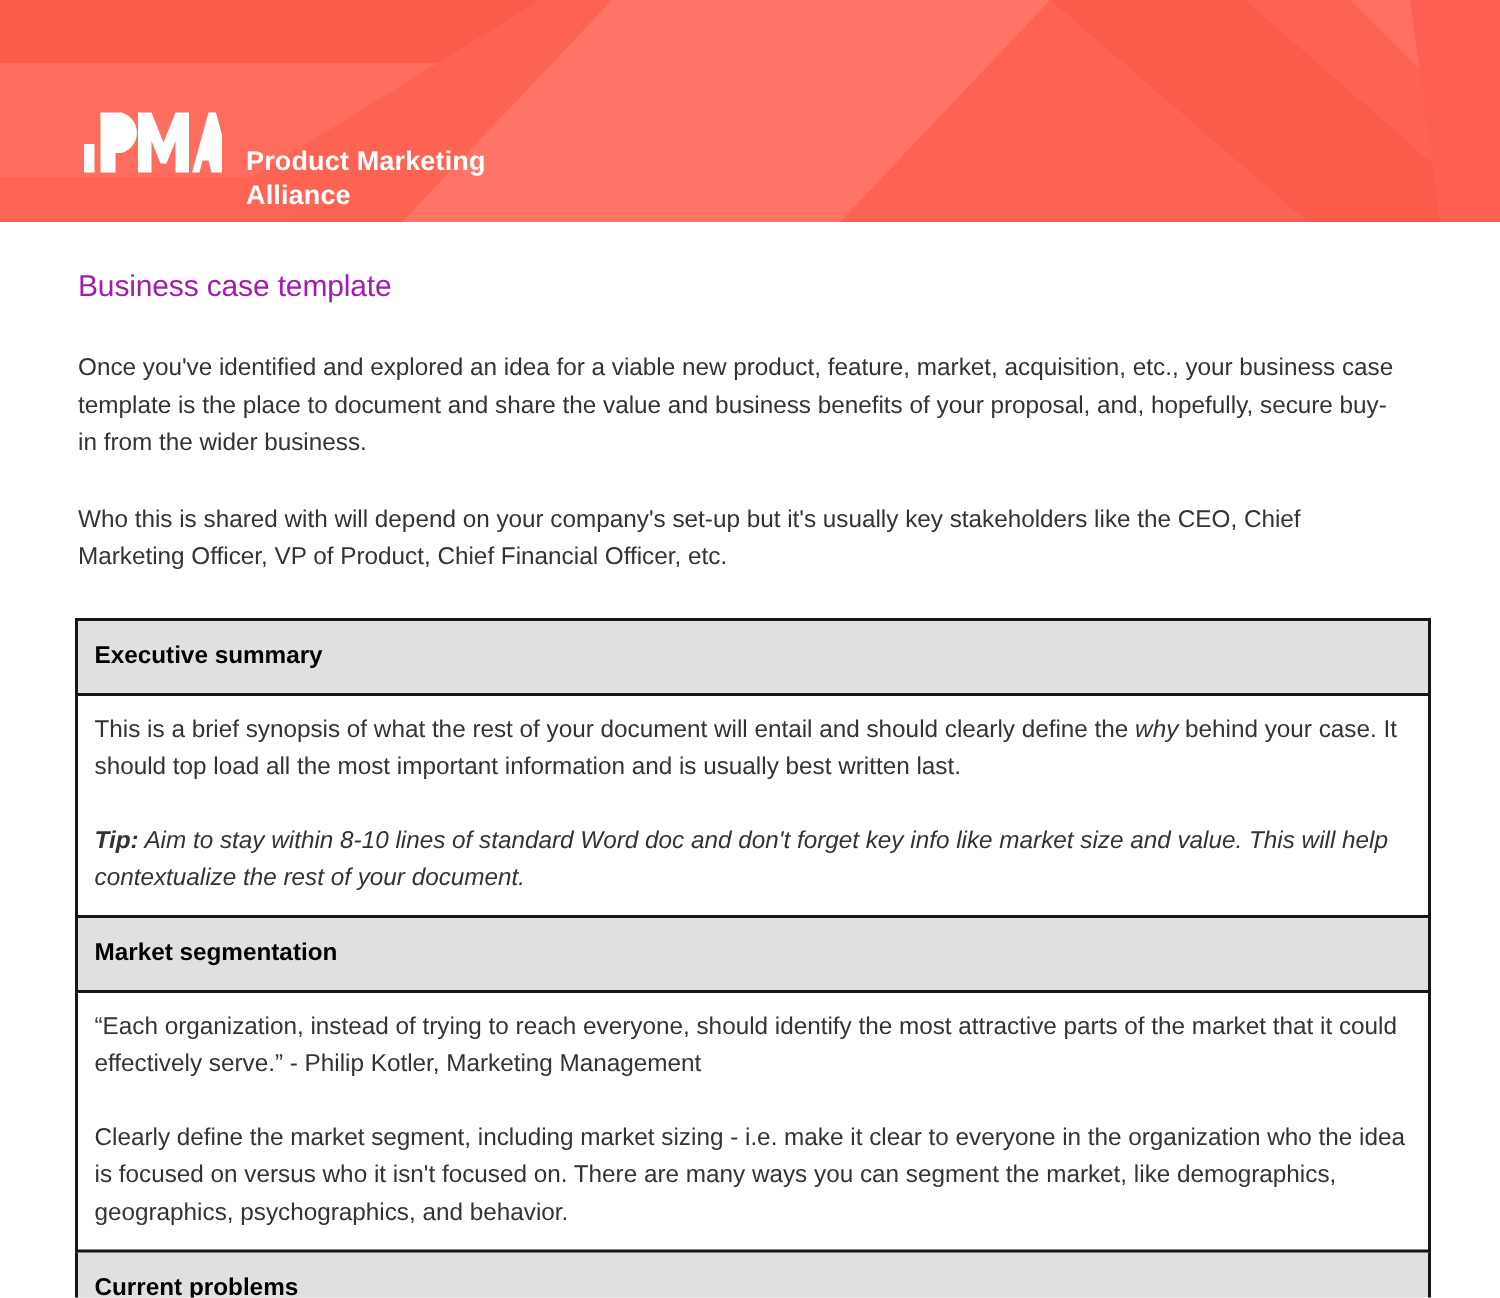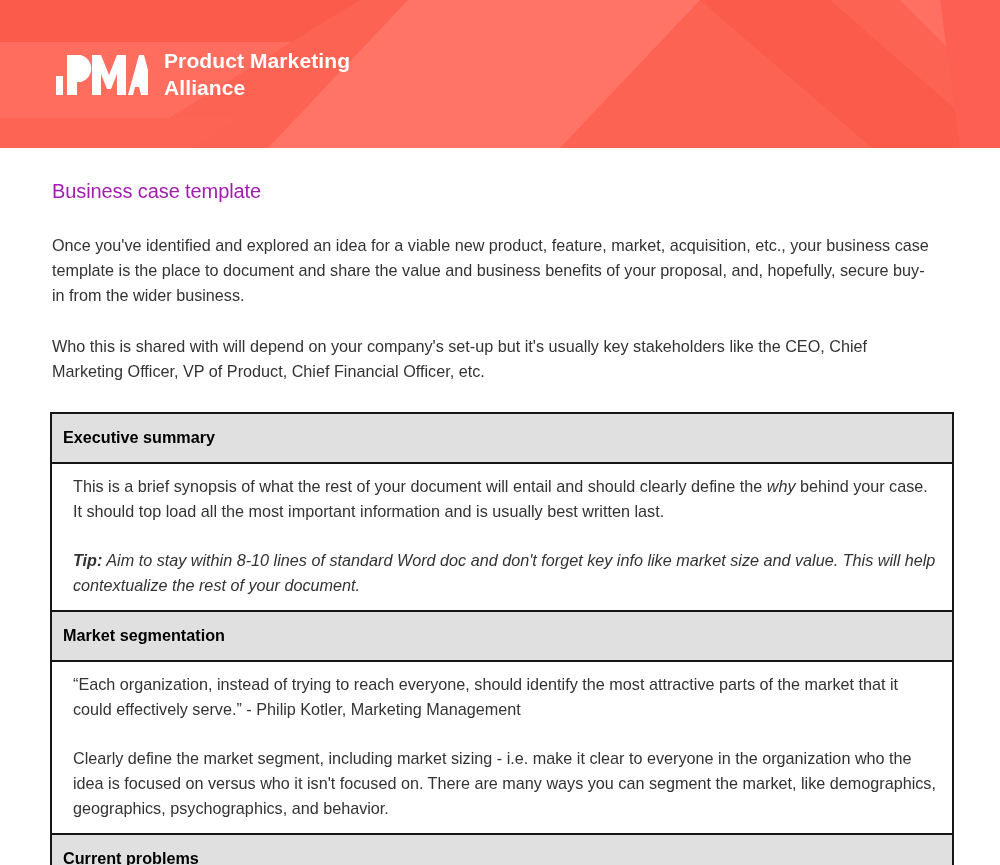--- a/index.html
+++ b/index.html
@@ -39,25 +39,26 @@
     display: flex;
     align-items: center;
     gap: 16px;
     z-index: 3;
   }
   .logo-mark {
     display: block;
   }
   .brand-name {
     color: #ffffff;
-    font-size: 21px;
+    font-size: 18px;
     font-weight: bold;
     line-height: 1.28;
     letter-spacing: .1px;
     white-space: pre-line;
+    margin-top: 48px;
   }
 
   
   .doc {
     padding: 0 50px;
   }
   .doc-title {
     font-size: 20px;
     font-weight: normal;
     color: #a21caf;
@@ -75,21 +76,21 @@
 
   
   .tbl {
     margin-top: 28px;
     width: 902px;
     border-collapse: collapse;
     table-layout: fixed;
   }
   .tbl td {
     border: 2px solid #161616;
-    padding: 10px 11px 12px 21px;
+    padding: 10px 11px 12px 11px;
     vertical-align: top;
     font-size: 16.2px;
     line-height: 25px;
     color: #333333;
   }
   .tbl td.section-head {
     background: #e0e0e0;
     font-weight: bold;
     color: #000000;
     padding: 11px 11px 12px 11px;

